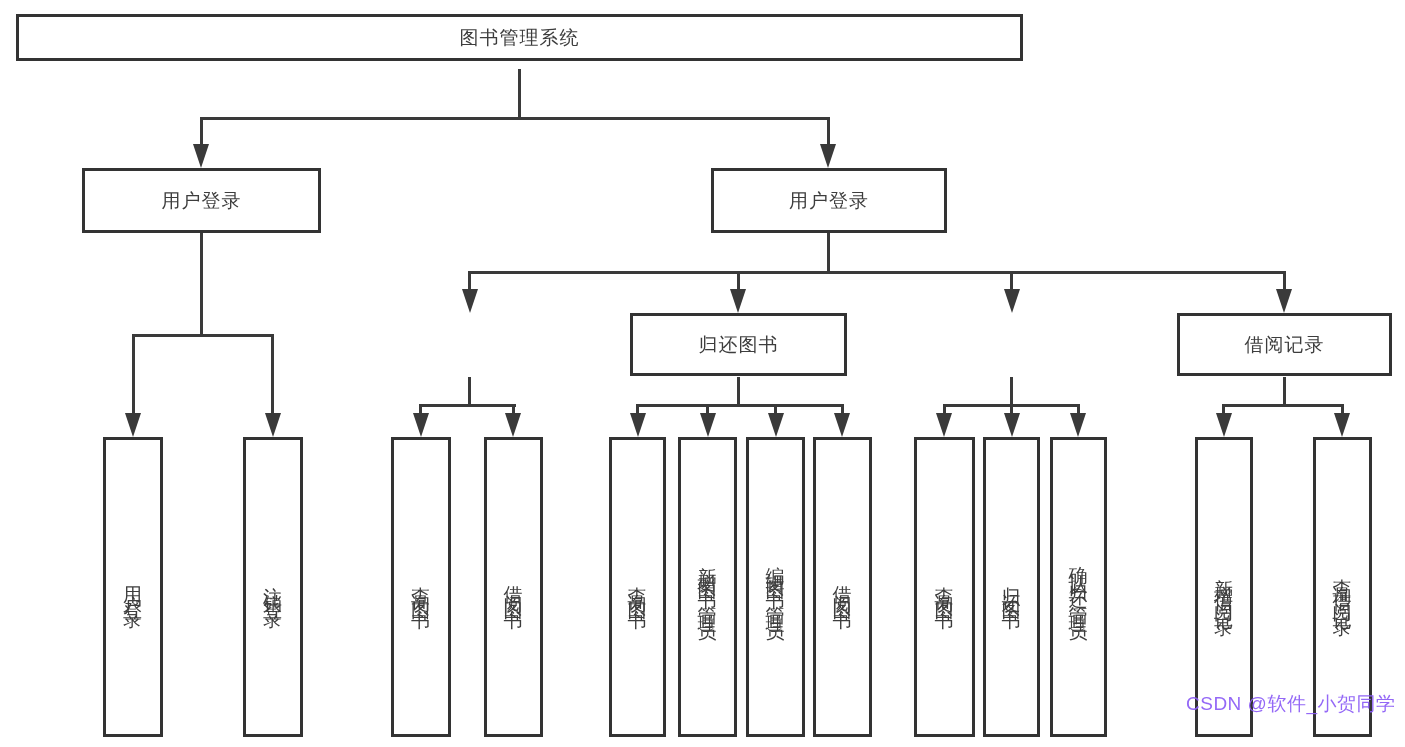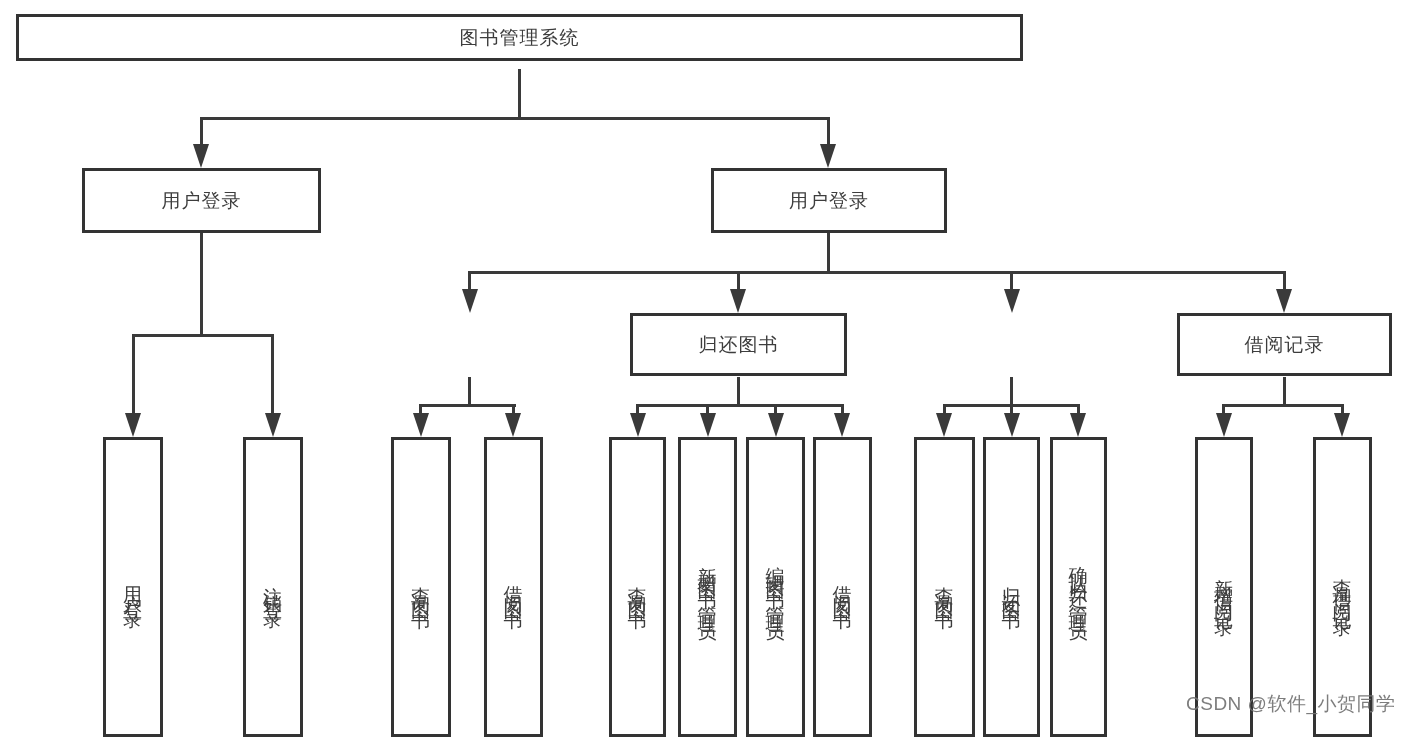--- a/index.html
+++ b/index.html
@@ -19,21 +19,21 @@
     font-size:19px;letter-spacing:8px;color:#3d3d3d;line-height:1;
   }
   .ln{position:absolute;background:#3a3a3a;}
   .ar{
     position:absolute;width:0;height:0;
     border-left:8px solid transparent;border-right:8px solid transparent;
     border-top:24px solid #3a3a3a;
   }
   .watermark{
     position:absolute;left:1186px;top:691px;z-index:5;
-    font-size:19px;color:#737373;opacity:0.92;letter-spacing:0.5px;white-space:nowrap;
+    font-size:19px;color:#8b5cf6;opacity:0.92;letter-spacing:0.5px;white-space:nowrap;
   }
 </style>
 </head>
 <body>
 
 <div class="stage">
 
   <div class="hbox" style="left:16px;top:14px;width:1007px;height:47px">图书管理系统</div>
 
   <div class="hbox" style="left:82px;top:168px;width:239px;height:65px">用户登录</div>

